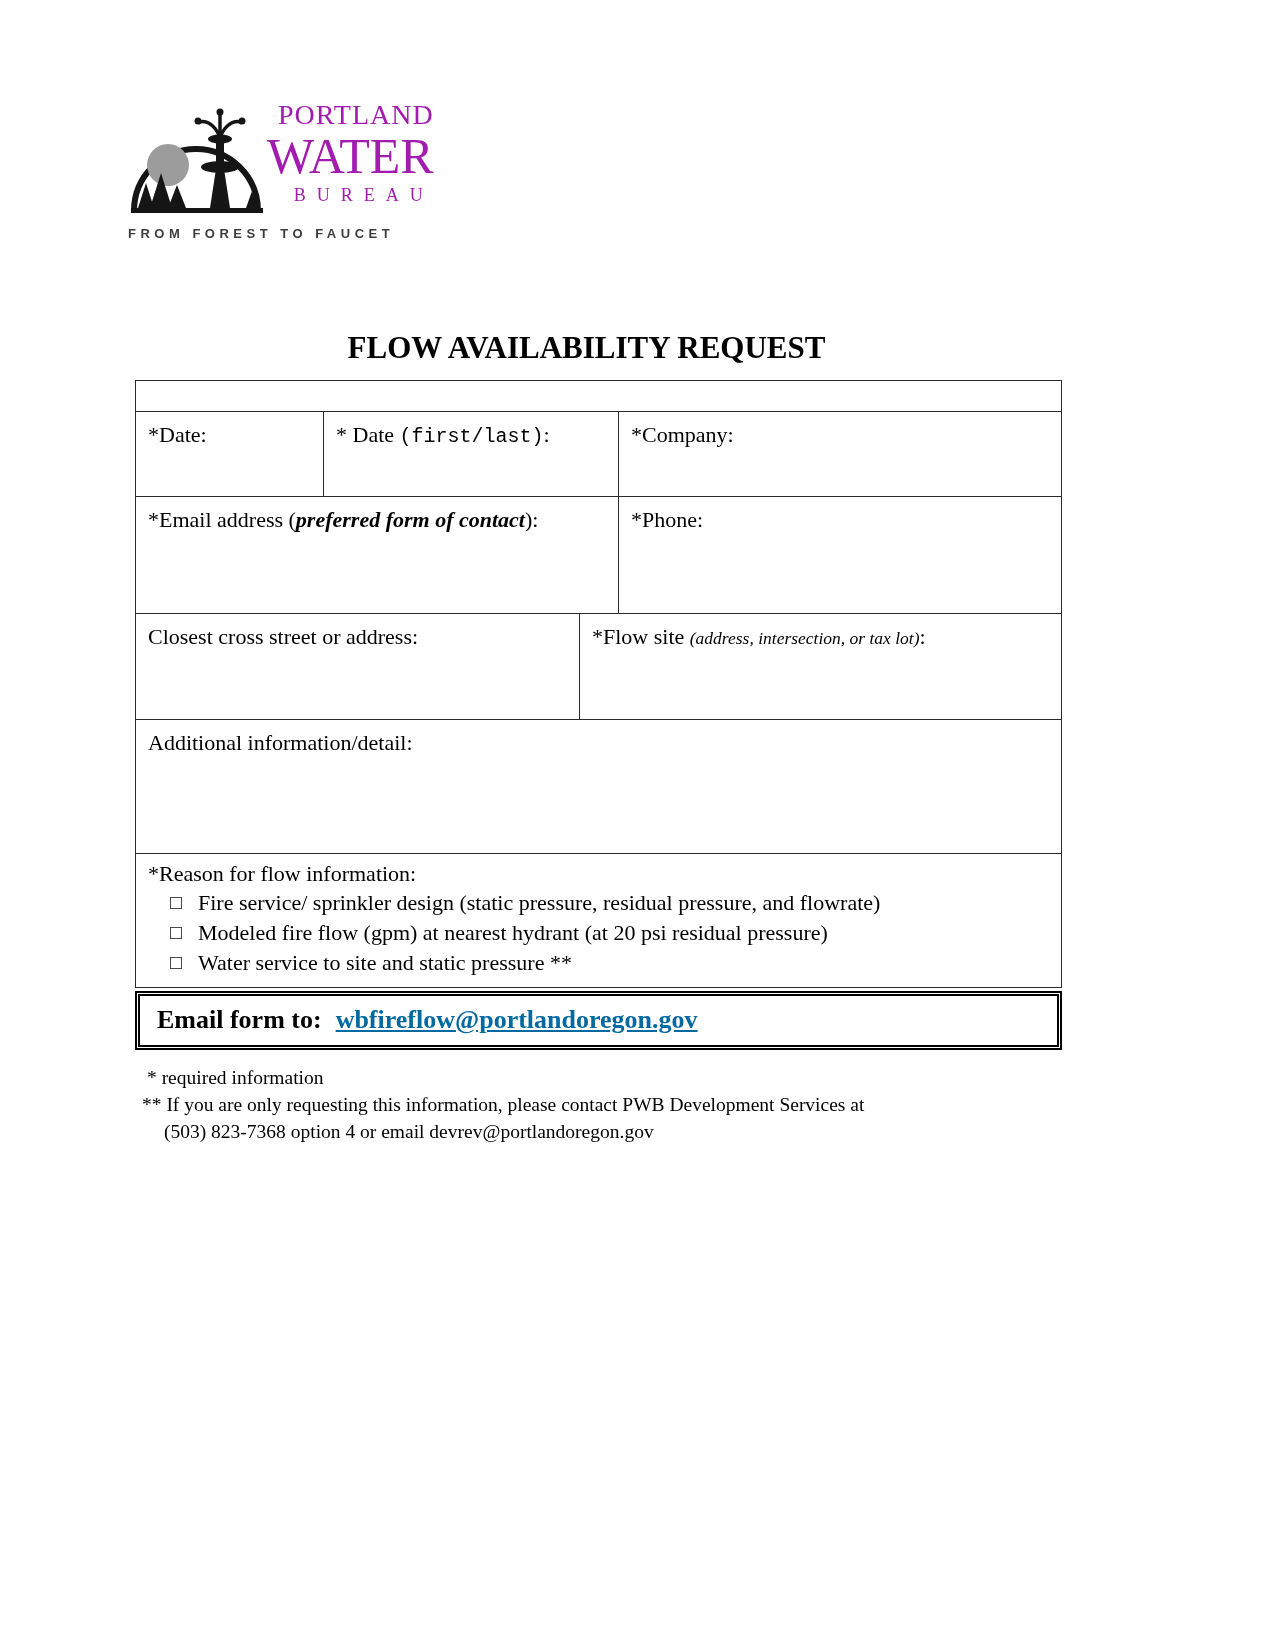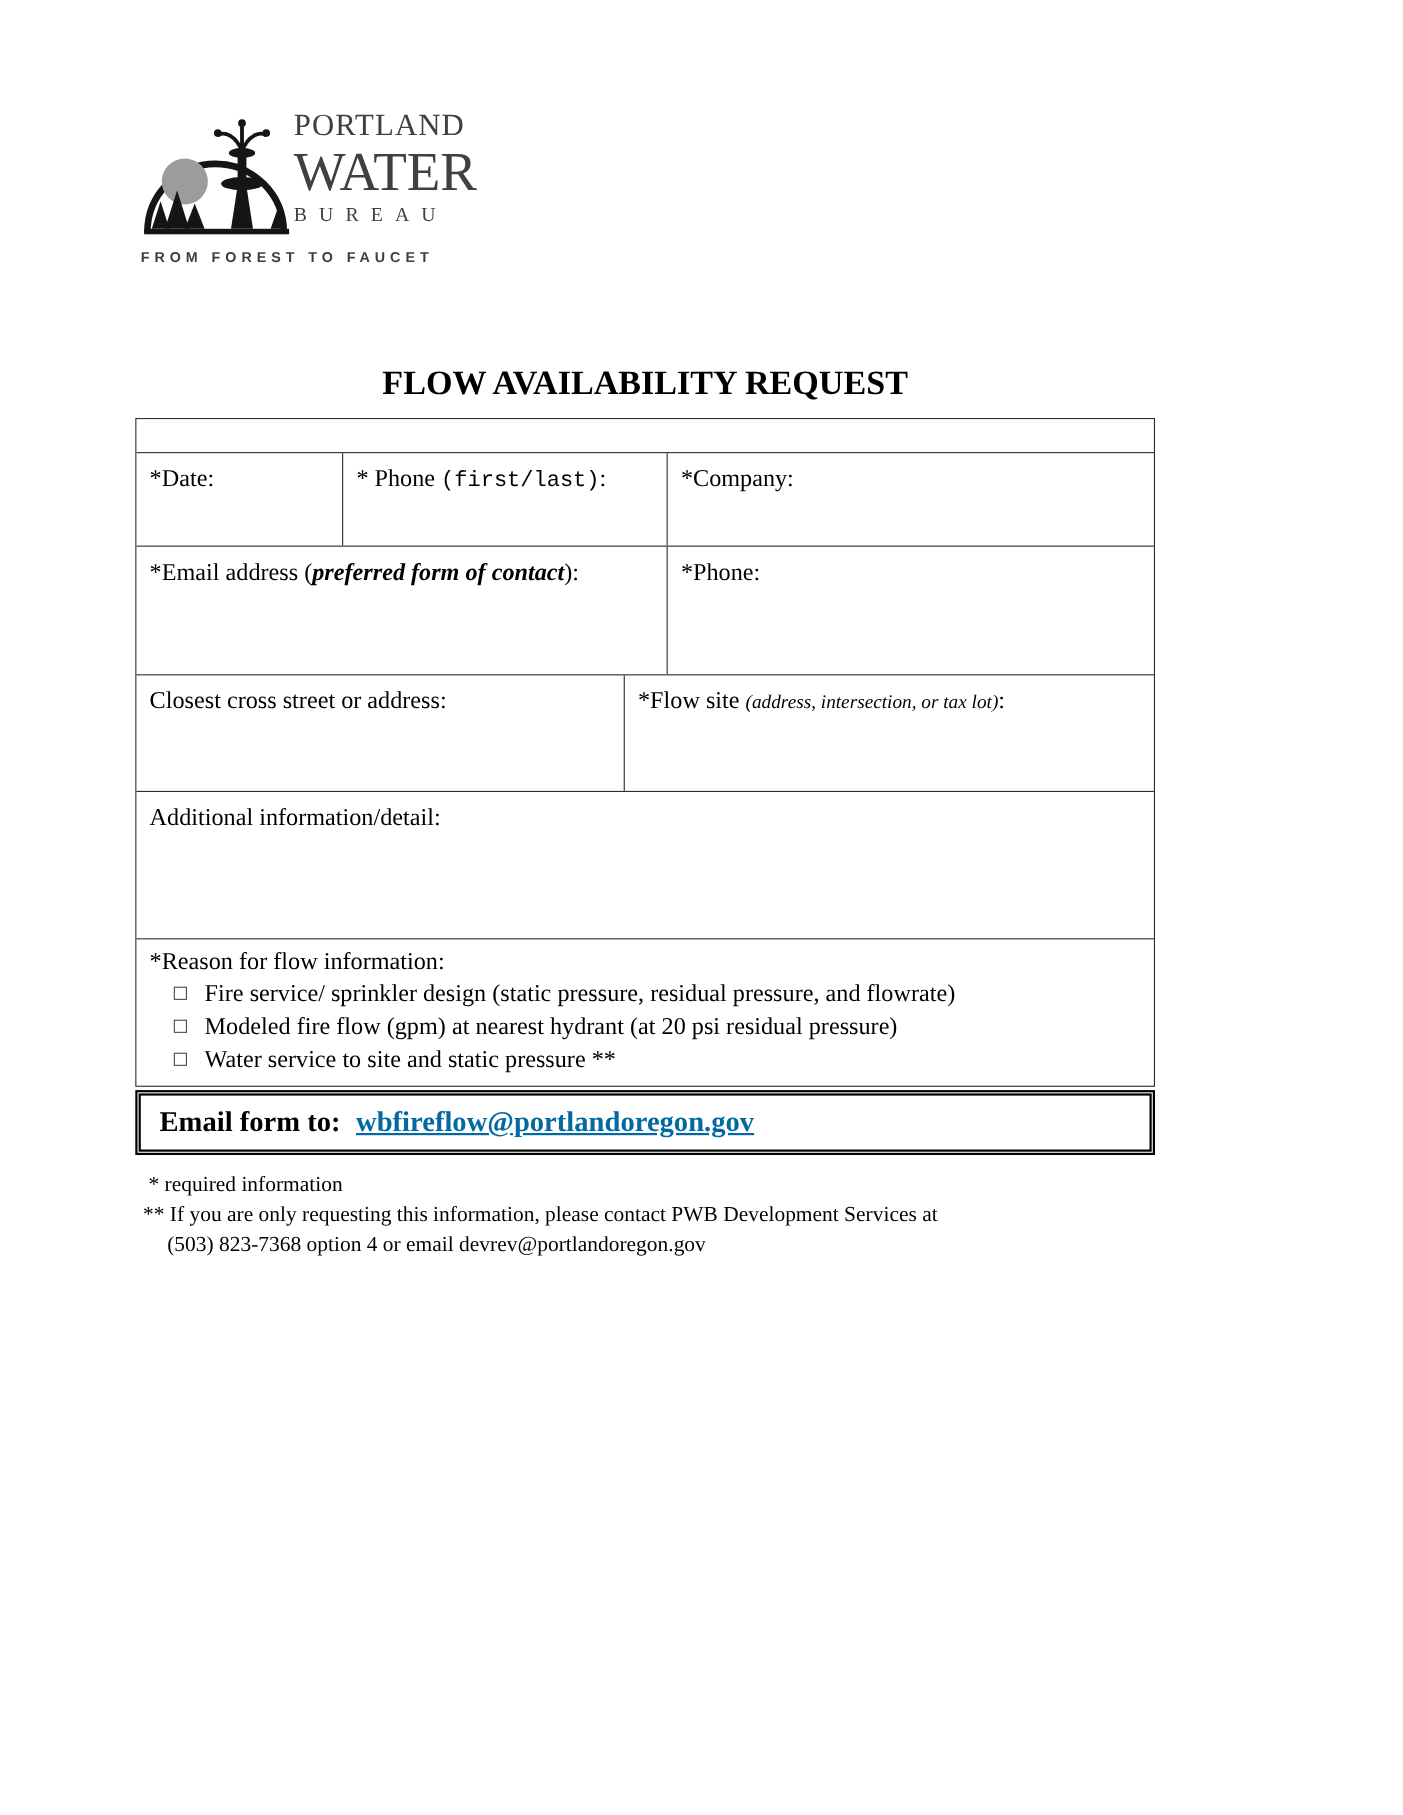--- a/index.html
+++ b/index.html
@@ -4,33 +4,33 @@
 <style>
   * { box-sizing: border-box; }
   html, body { margin: 0; padding: 0; background: #ffffff; }
   body { font-family: "Liberation Serif", serif; color: #000; }
   .page { position: relative; width: 1275px; height: 1650px; background: #fff; overflow: hidden; }
 
   
   .logo { position: absolute; left: 128px; top: 95px; width: 310px; }
   .logo-row { display: flex; align-items: flex-start; }
   .emblem { flex: 0 0 auto; }
-  .logo-text { margin-left: 4px; margin-top: 6px; line-height: 1; color: #404040; }
+  .logo-text { margin-left: 4px; margin-top: 6px; line-height: 1; color: #a21caf; text-align: right; }
   .logo-portland { font-size: 28px; letter-spacing: 1px; }
   .logo-water { font-size: 50px; margin-top: 2px; }
   .logo-bureau { font-size: 18px; letter-spacing: 11px; margin-top: 5px; }
   .logo-tagline { margin-top: 9px; font-family: "Liberation Sans", sans-serif; font-size: 13px;
                   font-weight: bold; letter-spacing: 4.5px; color: #3d3d3d; white-space: nowrap; }
 
   
   .title { position: absolute; top: 330px; left: 123px; width: 927px; text-align: center;
            font-size: 31px; font-weight: bold; }
 
   
-  .content { position: absolute; top: 380px; left: 123px; width: 927px; }
+  .content { position: absolute; top: 380px; left: 135px; width: 927px; }
   .form-table { border: 1px solid #2b2b2b; width: 100%; }
   .row { display: flex; border-top: 1px solid #2b2b2b; }
   .row:first-child { border-top: none; }
   .cell { border-left: 1px solid #2b2b2b; padding: 10px 12px; font-size: 22px; }
   .cell:first-child { border-left: none; }
   .strip { height: 30px; }
   .r1 { height: 85px; }
   .c-date { width: 187px; }
   .c-name { width: 295px; }
   .c-company { flex: 1; }
@@ -102,21 +102,21 @@
   <div class="content">
     <div class="form-table">
 
       <div class="row strip"></div>
 
       <div class="row r1">
         <div class="cell c-date">
           <span>*Date:</span>
         </div>
         <div class="cell c-name">
-          <span><span>* Phone </span><span class="sub">(first/last)</span><span>:</span></span>
+          <span><span>* Date </span><span class="sub">(first/last)</span><span>:</span></span>
         </div>
         <div class="cell c-company">
           <span>*Company:</span>
         </div>
       </div>
 
       <div class="row r2">
         <div class="cell c-left">
           <span><span>*Email address (</span><span class="em-bold">preferred form of contact</span><span>):</span></span>
         </div>

